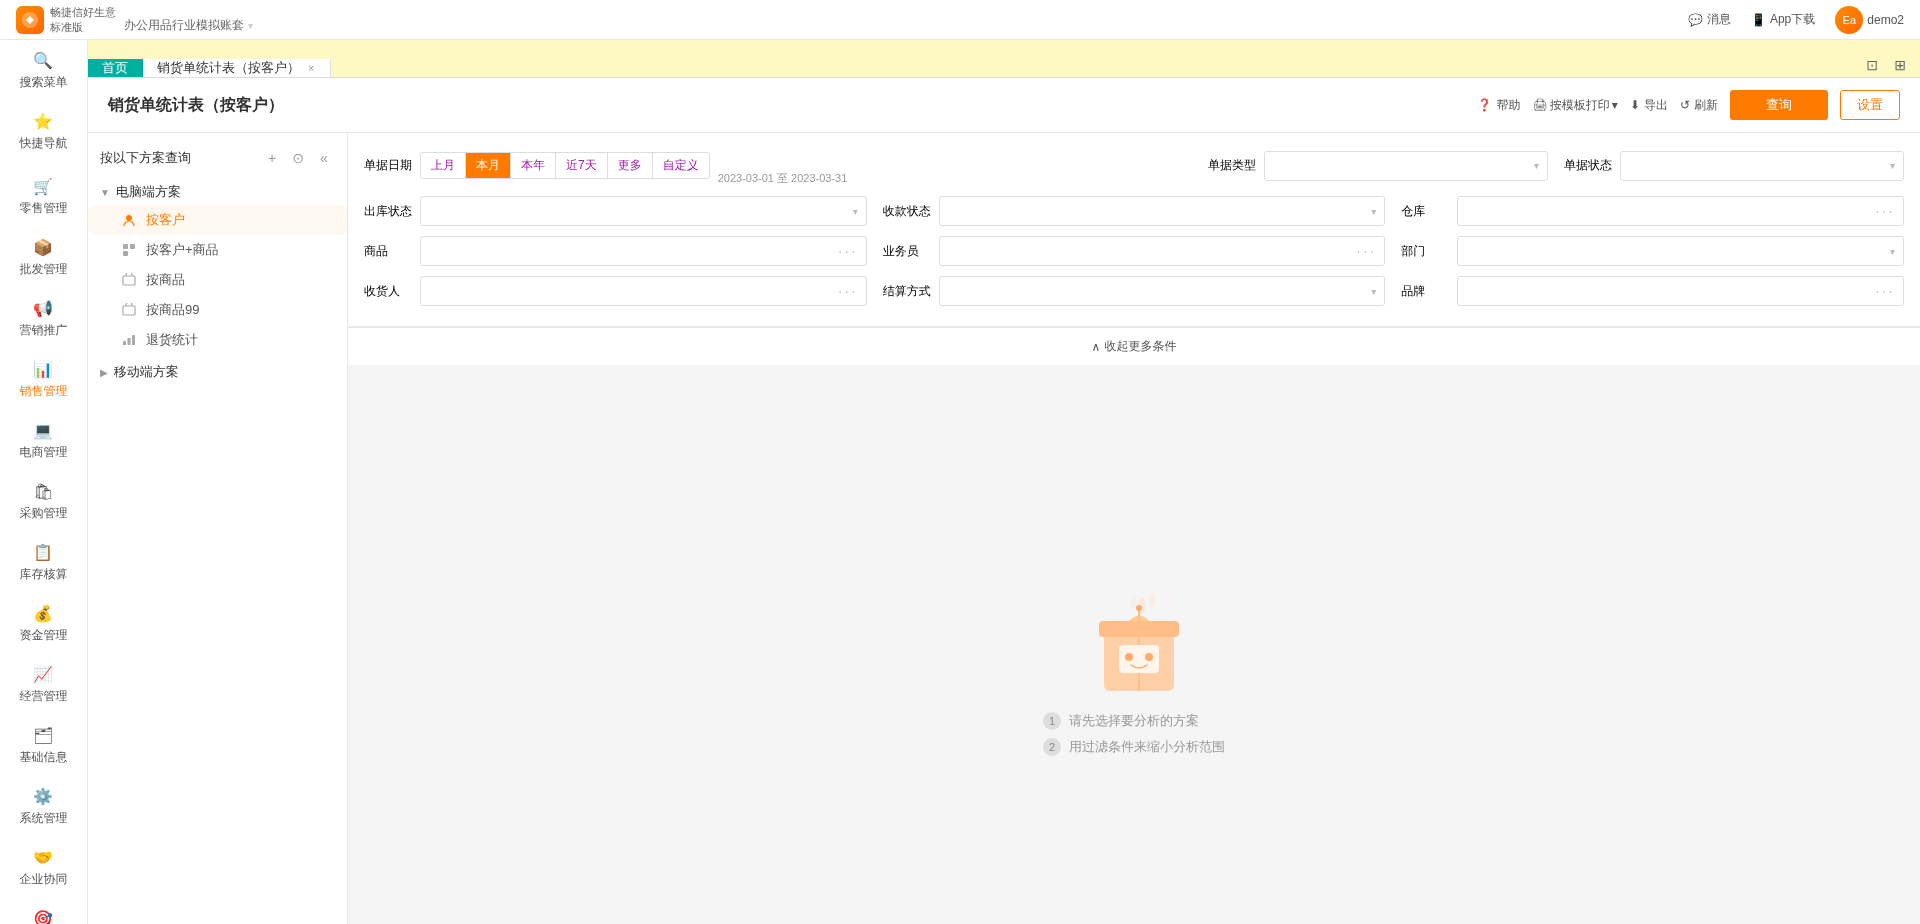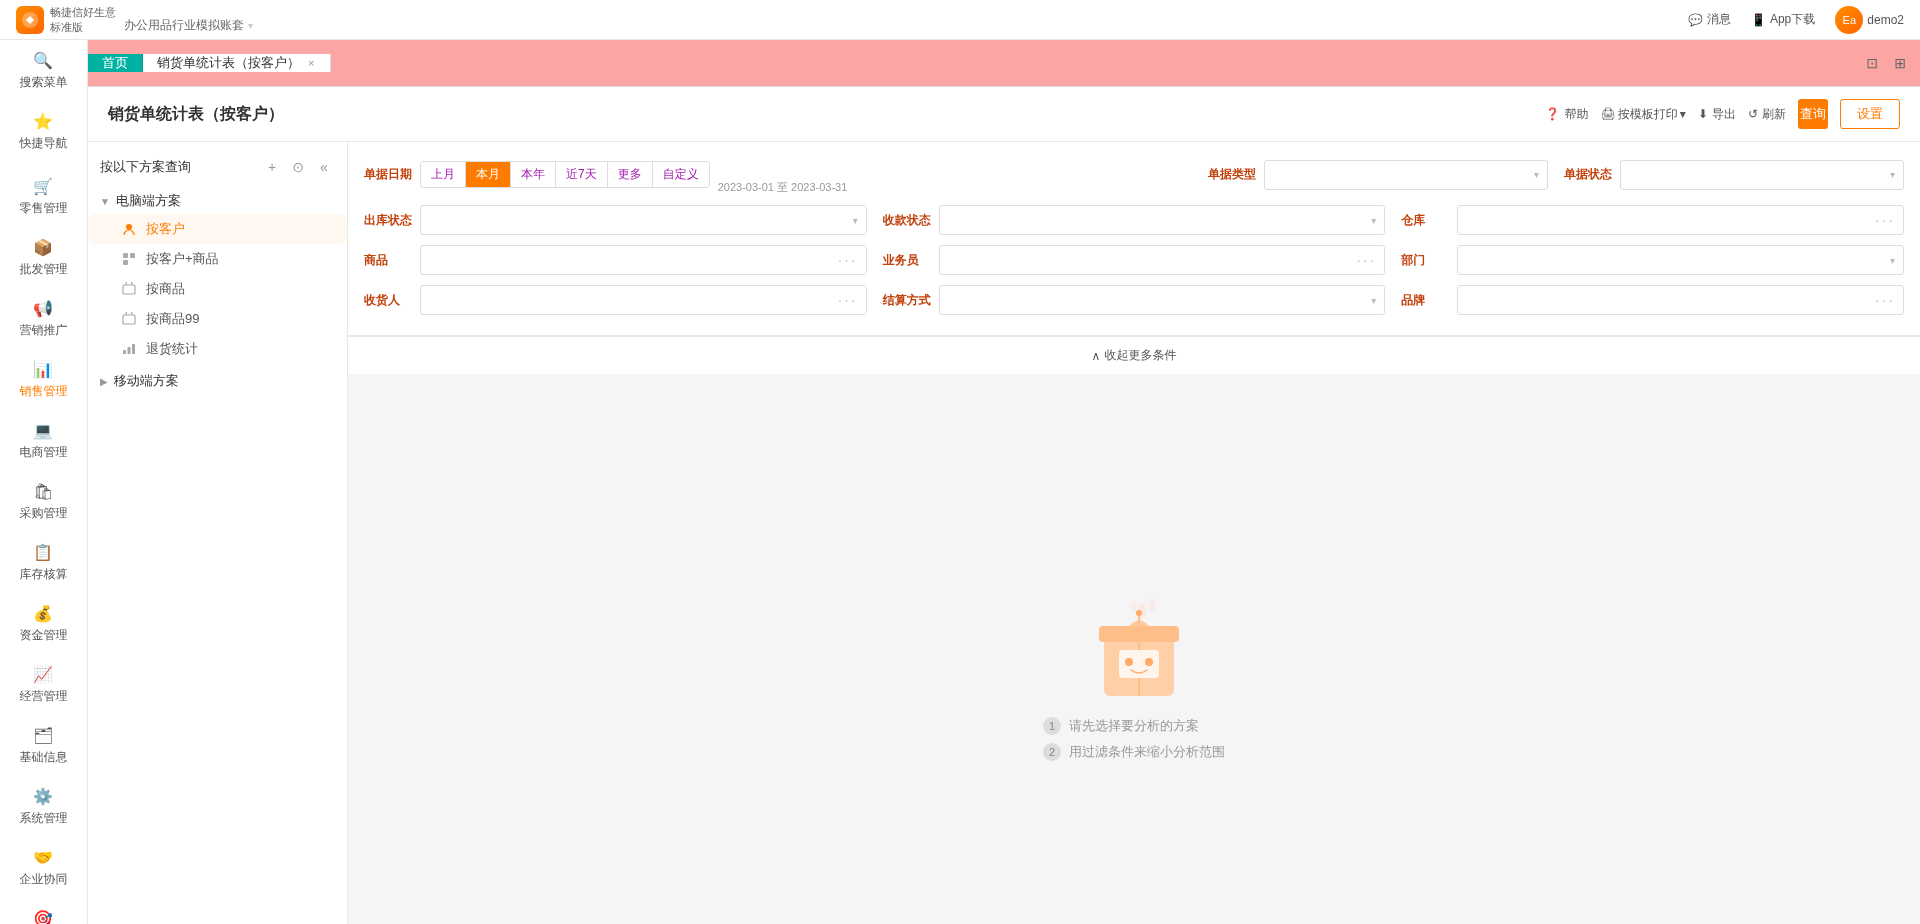--- a/index.html
+++ b/index.html
@@ -115,24 +115,24 @@
     
     .content-area {
       flex: 1;
       display: flex;
       flex-direction: column;
       overflow: hidden;
     }
 
     
     .tab-bar {
-      height: 47px;
-      background: #fca5a5;
-      display: flex;
-      align-items: center;
+      height: 38px;
+      background: #fef9c3;
+      display: flex;
+      align-items: flex-end;
       border-bottom: 1px solid #ddd;
       flex-shrink: 0;
     }
     .tab {
       display: flex;
       align-items: center;
       padding: 0 14px;
       cursor: pointer;
       font-size: 13px;
       color: #555;
@@ -207,21 +207,21 @@
       align-items: center;
       gap: 4px;
       cursor: pointer;
       font-size: 12px;
       color: #555;
     }
     .btn-primary {
       background: #ff7b00;
       color: white;
       border: none;
-      padding: 6px 2px;
+      padding: 6px 36px;
       border-radius: 3px;
       cursor: pointer;
       font-size: 13px;
     }
     .btn-secondary {
       background: #fff;
       color: #ff7b00;
       border: 1px solid #ff7b00;
       padding: 5px 16px;
       border-radius: 3px;
@@ -326,24 +326,23 @@
     }
     .filter-row:last-child { margin-bottom: 8px; }
     .filter-item {
       display: flex;
       align-items: center;
       gap: 6px;
       flex: 1;
     }
     .filter-label {
       font-size: 12px;
-      color: #c2410c;
+      color: #000000;
       white-space: nowrap;
       min-width: 50px;
-      font-weight: bold;
     }
     .filter-input {
       flex: 1;
       height: 30px;
       border: 1px solid #ddd;
       border-radius: 3px;
       padding: 0 8px;
       font-size: 12px;
       color: #333;
       outline: none;

